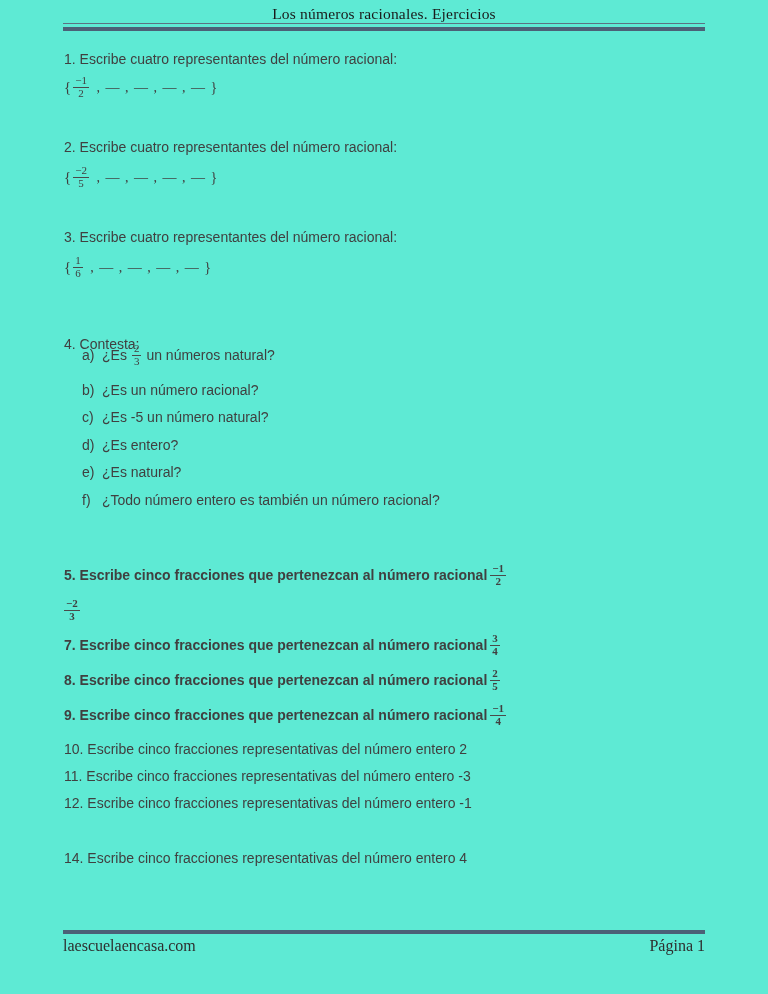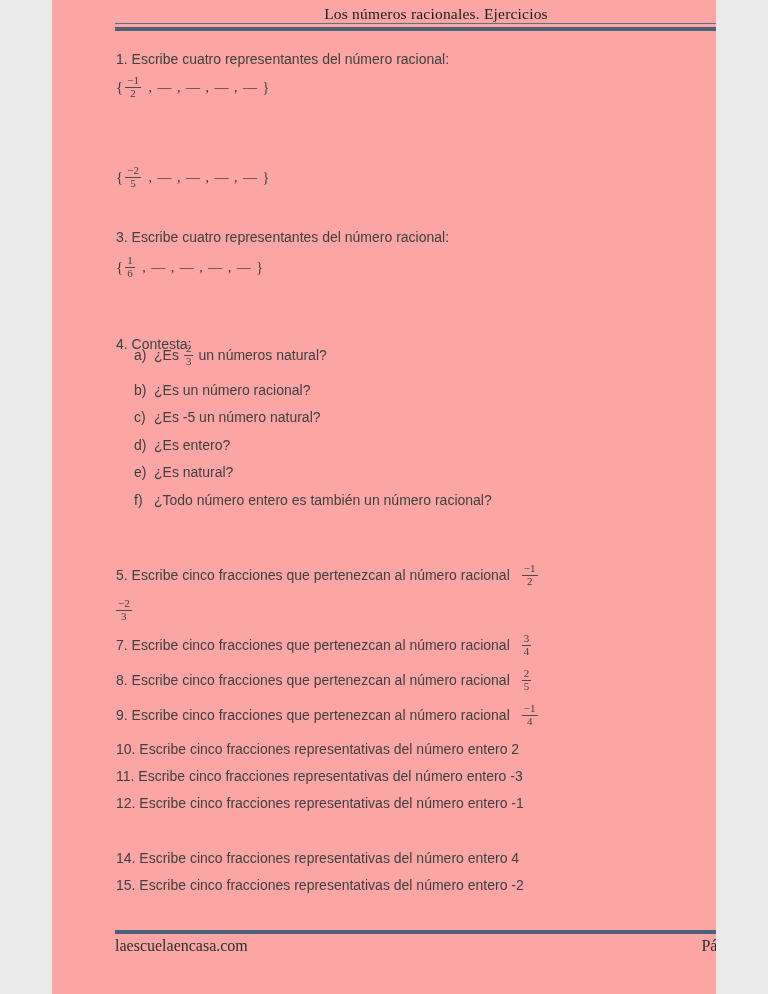--- a/index.html
+++ b/index.html
@@ -1,20 +1,20 @@
 <!DOCTYPE html>
 <html><head>
 <meta charset="utf-8">
 <style>
   html,body{margin:0;padding:0;background:#e9e9e9;}
   .page{
     position:relative;
-    width:664px;height:994px;
+    width:768px;height:994px;
     margin:0 auto;
-    background:#fca5a5;
+    background:#5eead4;
     font-family:"Liberation Sans",sans-serif;
     font-size:14px;
     color:#404040;
     overflow:hidden;
   }
   .abs{position:absolute;left:64px;line-height:17px;}
   .doc-title{
     position:absolute;top:5px;left:0;width:768px;
     text-align:center;
     font-family:"Liberation Serif",serif;
@@ -43,21 +43,21 @@
   .frac .num{display:block;padding:0 2px;}
   .frac .den{display:block;border-top:1px solid #4a4a4a;padding:0 2px;}
   
   .setrow{display:flex;align-items:center;height:26px;gap:2px;}
   .brace{font-family:"Liberation Serif",serif;font-size:15px;color:#404040;}
   .setrest{
     font-family:"Liberation Serif",serif;font-size:14px;color:#404040;
     white-space:pre;word-spacing:2px;
   }
   
-  .exrow{display:flex;align-items:center;height:26px;gap:12px;}
+  .exrow{display:flex;align-items:center;height:26px;gap:3px;font-weight:bold;}
   
   .sub{left:82px;display:flex;}
   .sublabel{flex:0 0 20px;}
   .subrow{left:82px;display:flex;align-items:center;height:26px;gap:5px;}
   .subrow .sublabel{flex:0 0 15px;}
 </style>
 </head>
 <body>
 
 <div class="page">
@@ -72,20 +72,21 @@
   <div class="abs" style="top:51px">1. Escribe cuatro representantes del número racional:</div>
   <div class="abs setrow" style="top:74px">
     <span class="brace">{</span>
     <span class="frac">
         <span class="num">−1</span>
         <span class="den">2</span>
       </span>
     <span class="setrest"> , — , — , — , — }</span>
   </div>
 
+  <div class="abs" style="top:139px">2. Escribe cuatro representantes del número racional:</div>
   <div class="abs setrow" style="top:164px">
     <span class="brace">{</span>
     <span class="frac">
         <span class="num">−2</span>
         <span class="den">5</span>
       </span>
     <span class="setrest"> , — , — , — , — }</span>
   </div>
 
   <div class="abs" style="top:229px">3. Escribe cuatro representantes del número racional:</div>
@@ -161,21 +162,20 @@
     <span class="frac">
         <span class="num">−1</span>
         <span class="den">4</span>
       </span>
   </div>
 
   <div class="abs" style="top:741px">10. Escribe cinco fracciones representativas del número entero 2</div>
   <div class="abs" style="top:768px">11. Escribe cinco fracciones representativas del número entero -3</div>
   <div class="abs" style="top:795px">12. Escribe cinco fracciones representativas del número entero -1</div>
   <div class="abs" style="top:850px">14. Escribe cinco fracciones representativas del número entero 4</div>
-  <div class="abs" style="top:877px">15. Escribe cinco fracciones representativas del número entero -2</div>
 
   <div class="footer-rule"></div>
   <div class="footer-row">
     <span>laescuelaencasa.com</span>
     <span>Página 1</span>
   </div>
 
 </div>
 
 </body></html>

